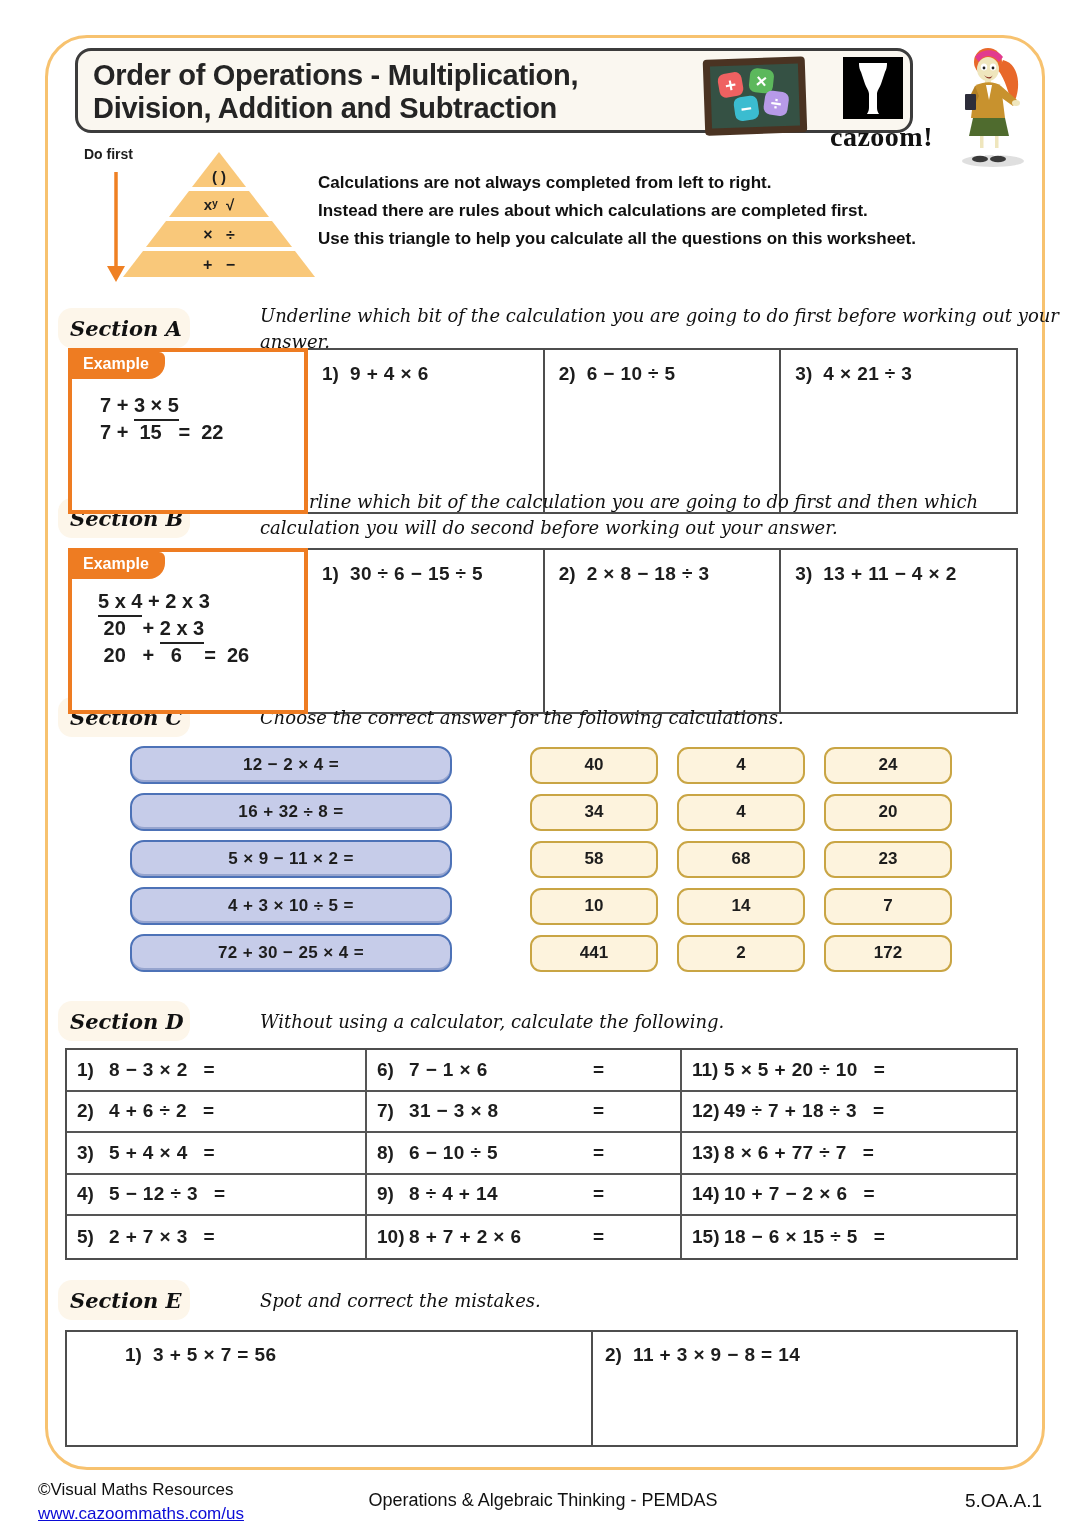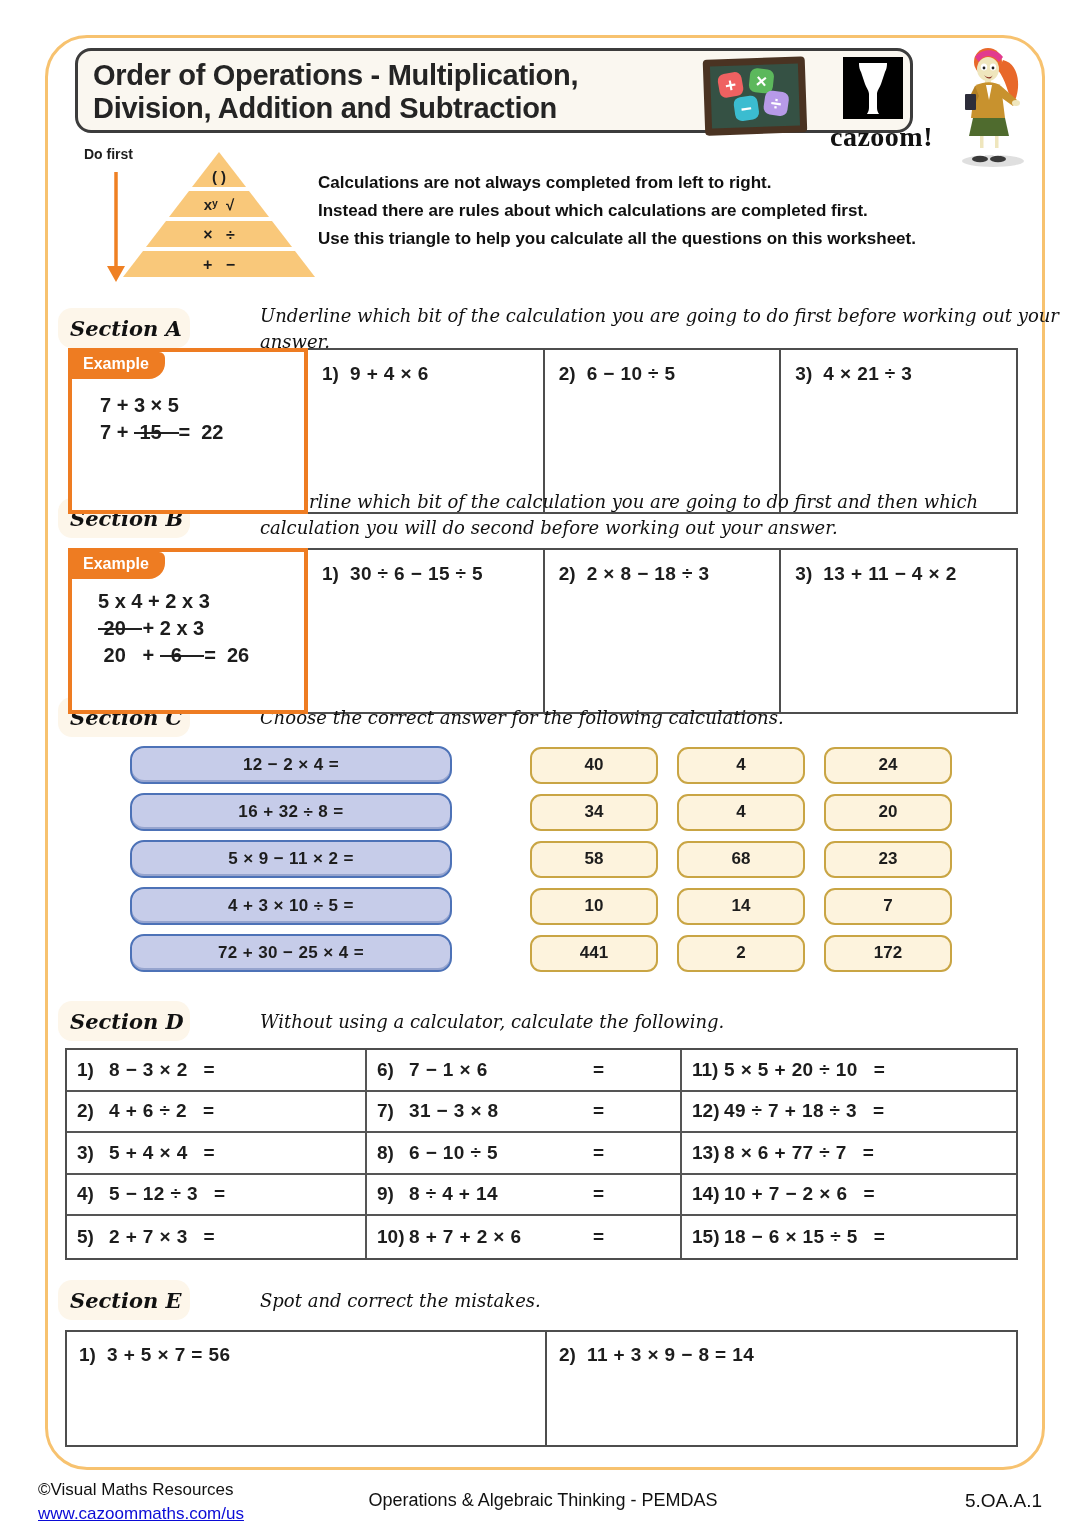--- a/index.html
+++ b/index.html
@@ -55,21 +55,21 @@
     position:relative; width:240px; margin:-2px; height:calc(100% + 4px);
     border:4px solid #ee7c22; background:#fff; box-sizing:border-box; z-index:2; flex:none;
   }
   .example-tab {
     position:absolute; left:0; top:0; background:#ee7c22; color:#fff;
     font-size:16px; font-weight:700; padding:3px 16px 6px 11px;
     border-radius:0 6px 16px 0;
   }
   .ex-lines { margin-top:40px; margin-left:28px; font-size:20px; font-weight:700; line-height:27px; }
   .ex-lines .pre { white-space:pre; }
-  .ul { border-bottom:2.5px solid #222; padding-bottom:16px; }
+  .ul { border-bottom:2.5px solid #222; padding-bottom:3px; }
   .qcell { flex:1; border-left:2px solid #4e4e4e; padding:13px 0 4px 14px; box-sizing:border-box; }
   .qcell:first-of-type { border-left:none; }
   .qnum { display:inline-block; width:28px; font-size:19px; font-weight:700; }
   .expr { font-size:19px; font-weight:700; letter-spacing:0.4px; }
   
   .crows { position:absolute; left:65px; top:746px; display:flex; flex-direction:column; gap:9px; }
   .crow { display:flex; align-items:center; height:38px; }
   .cq {
     width:322px; margin-left:65px; height:38px; box-sizing:border-box;
     background:#c6cce9; border:2px solid #4d72b7; border-radius:14px;
@@ -93,21 +93,21 @@
   }
   .dcell { display:flex; align-items:center; padding-left:10px; border-bottom:2px solid #555; box-sizing:border-box; }
   .dcell:nth-child(5n) { border-bottom:none; }
   .dcell:nth-child(n+6) { border-left:2px solid #555; }
   .dcell .qnum { width:32px; }
   .dcell .eq { font-size:19px; font-weight:700; margin-left:16px; }
   .dcell:nth-child(n+6):nth-child(-n+10) .expr { display:inline-block; width:168px; }
   
   .etable {
     position:absolute; left:65px; top:1330px; width:953px; height:117px;
-    border:2px solid #4e4e4e; box-sizing:border-box; background:#fff; display:flex;
+    border:2px solid #4e4e4e; box-sizing:border-box; background:#fff; display:flex;padding-left:46px;
   }
   .ecell { padding:12px 0 0 12px; box-sizing:border-box; }
   .ecell.first { width:478px; }
   .ecell.second { flex:1; border-left:2px solid #4e4e4e; }
   
   .foot-copy { position:absolute; left:38px; top:1480px; font-size:17px; color:#111; }
   .foot-url  { position:absolute; left:38px; top:1504px; font-size:17px; color:#0b0bd6; text-decoration:underline; }
   .foot-center { position:absolute; left:0; top:1490px; width:1086px; text-align:center; font-size:18px; color:#111; }
   .foot-code { position:absolute; left:965px; top:1490px; font-size:19px; color:#111; }
 </style>

